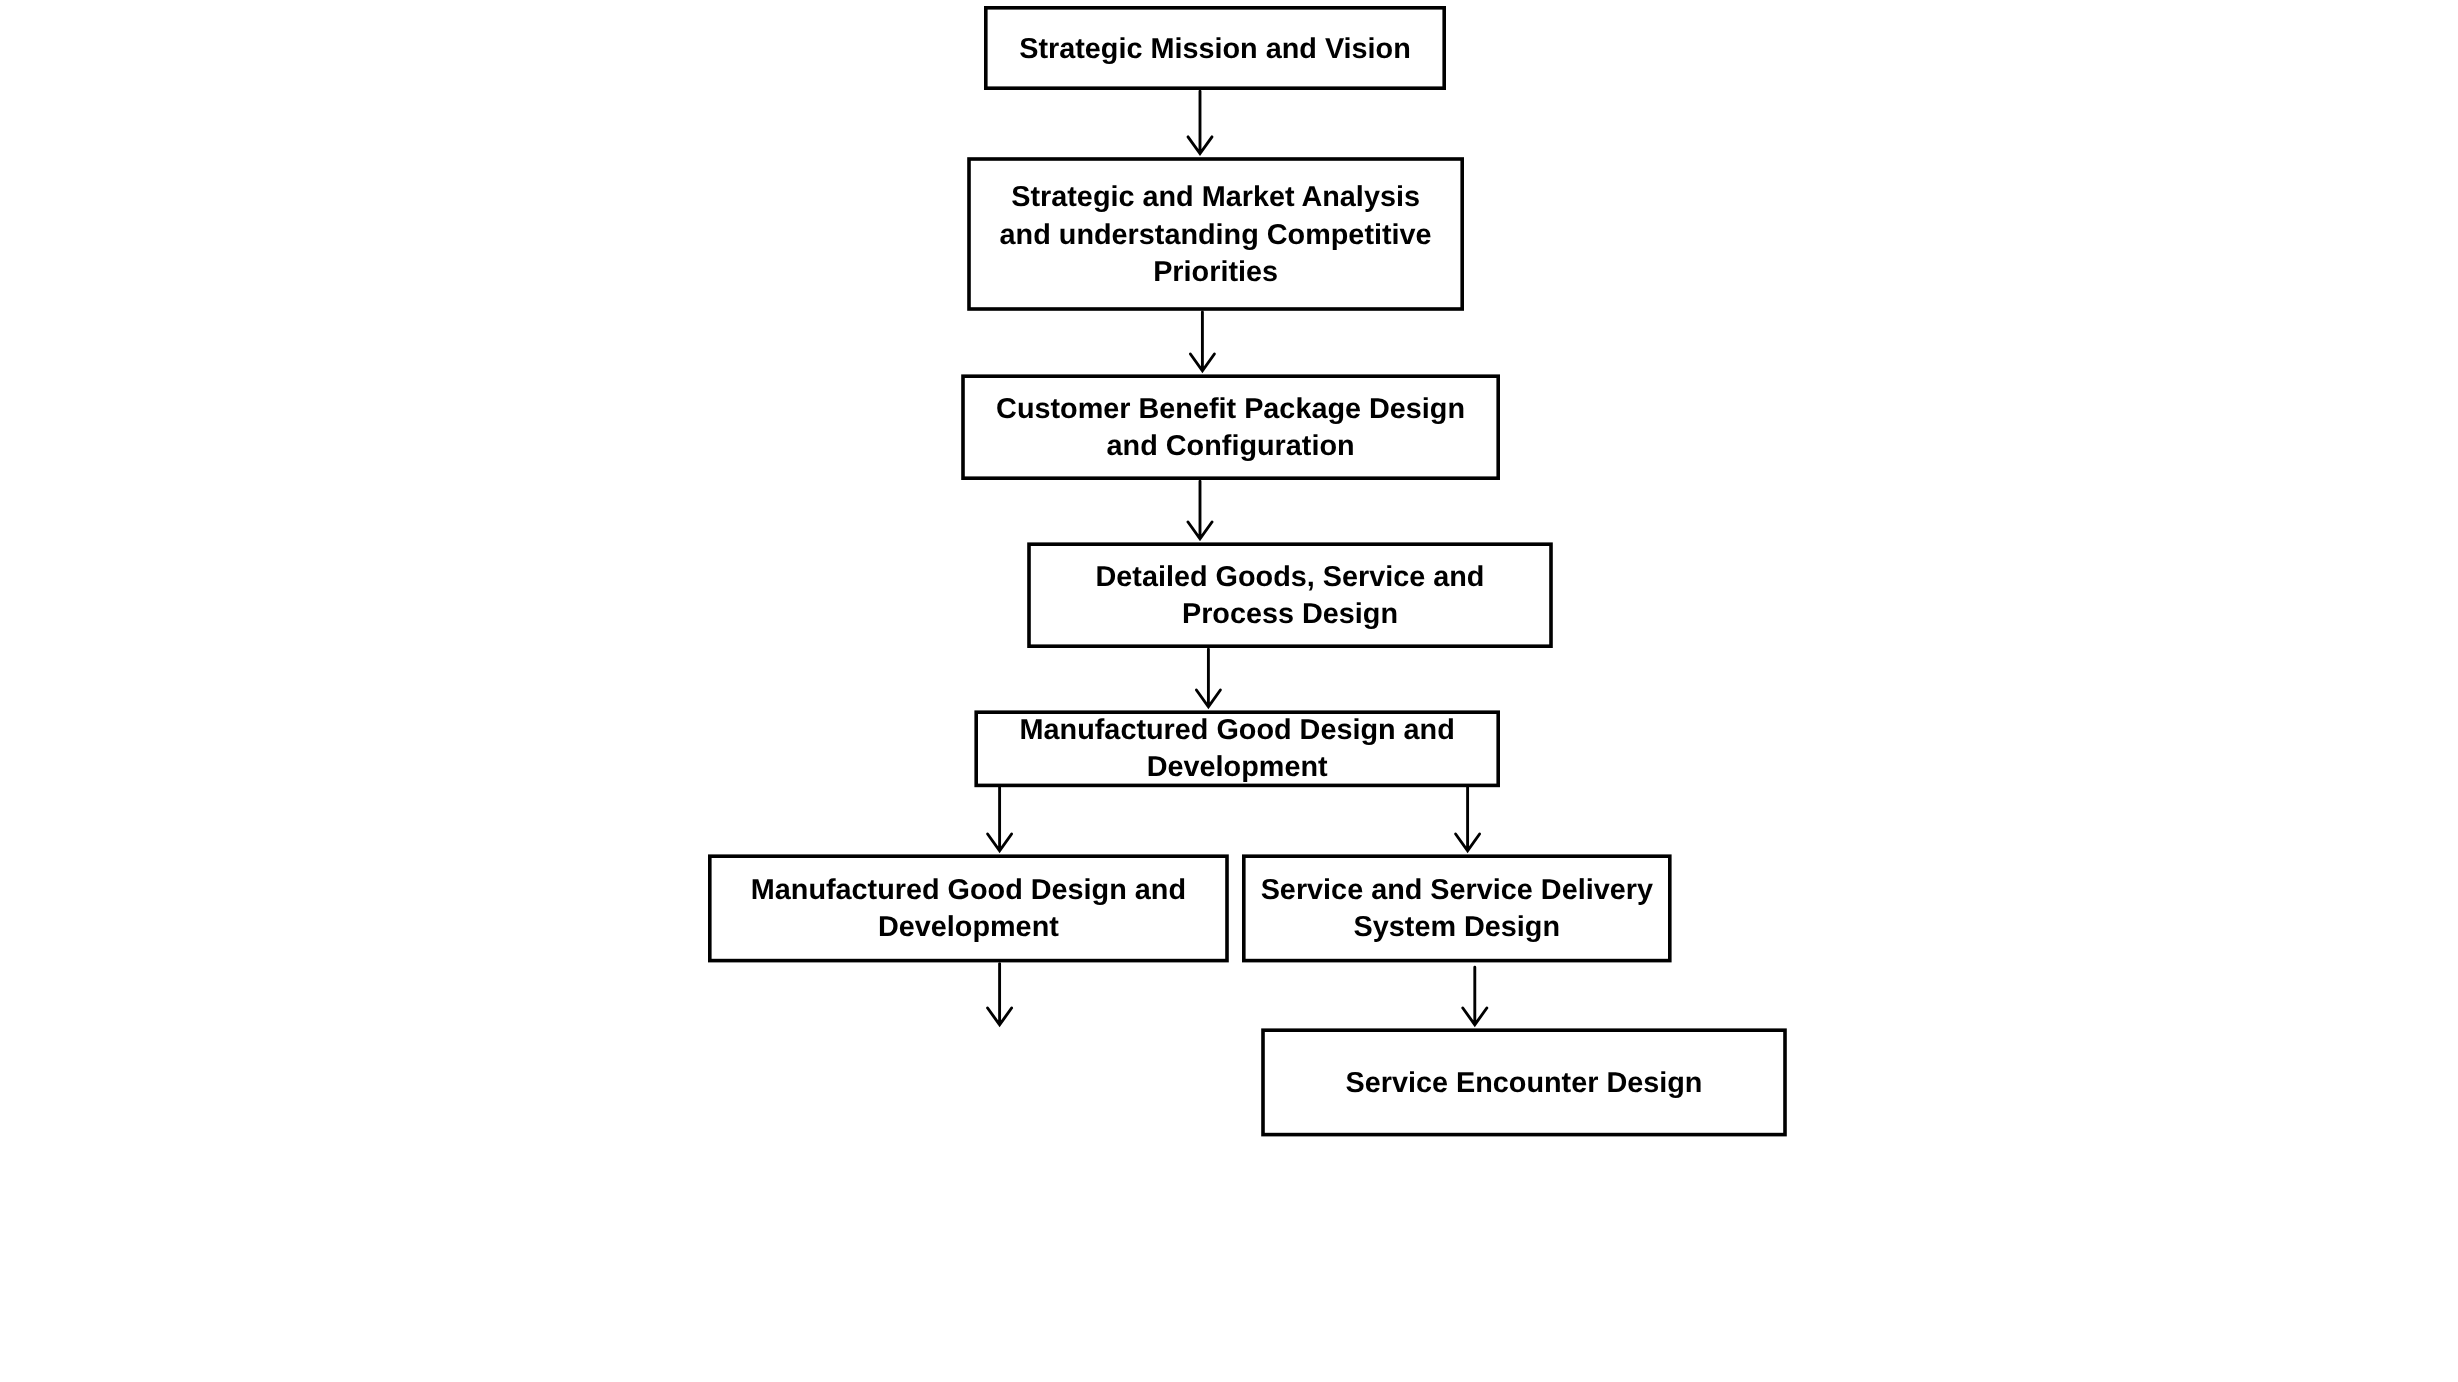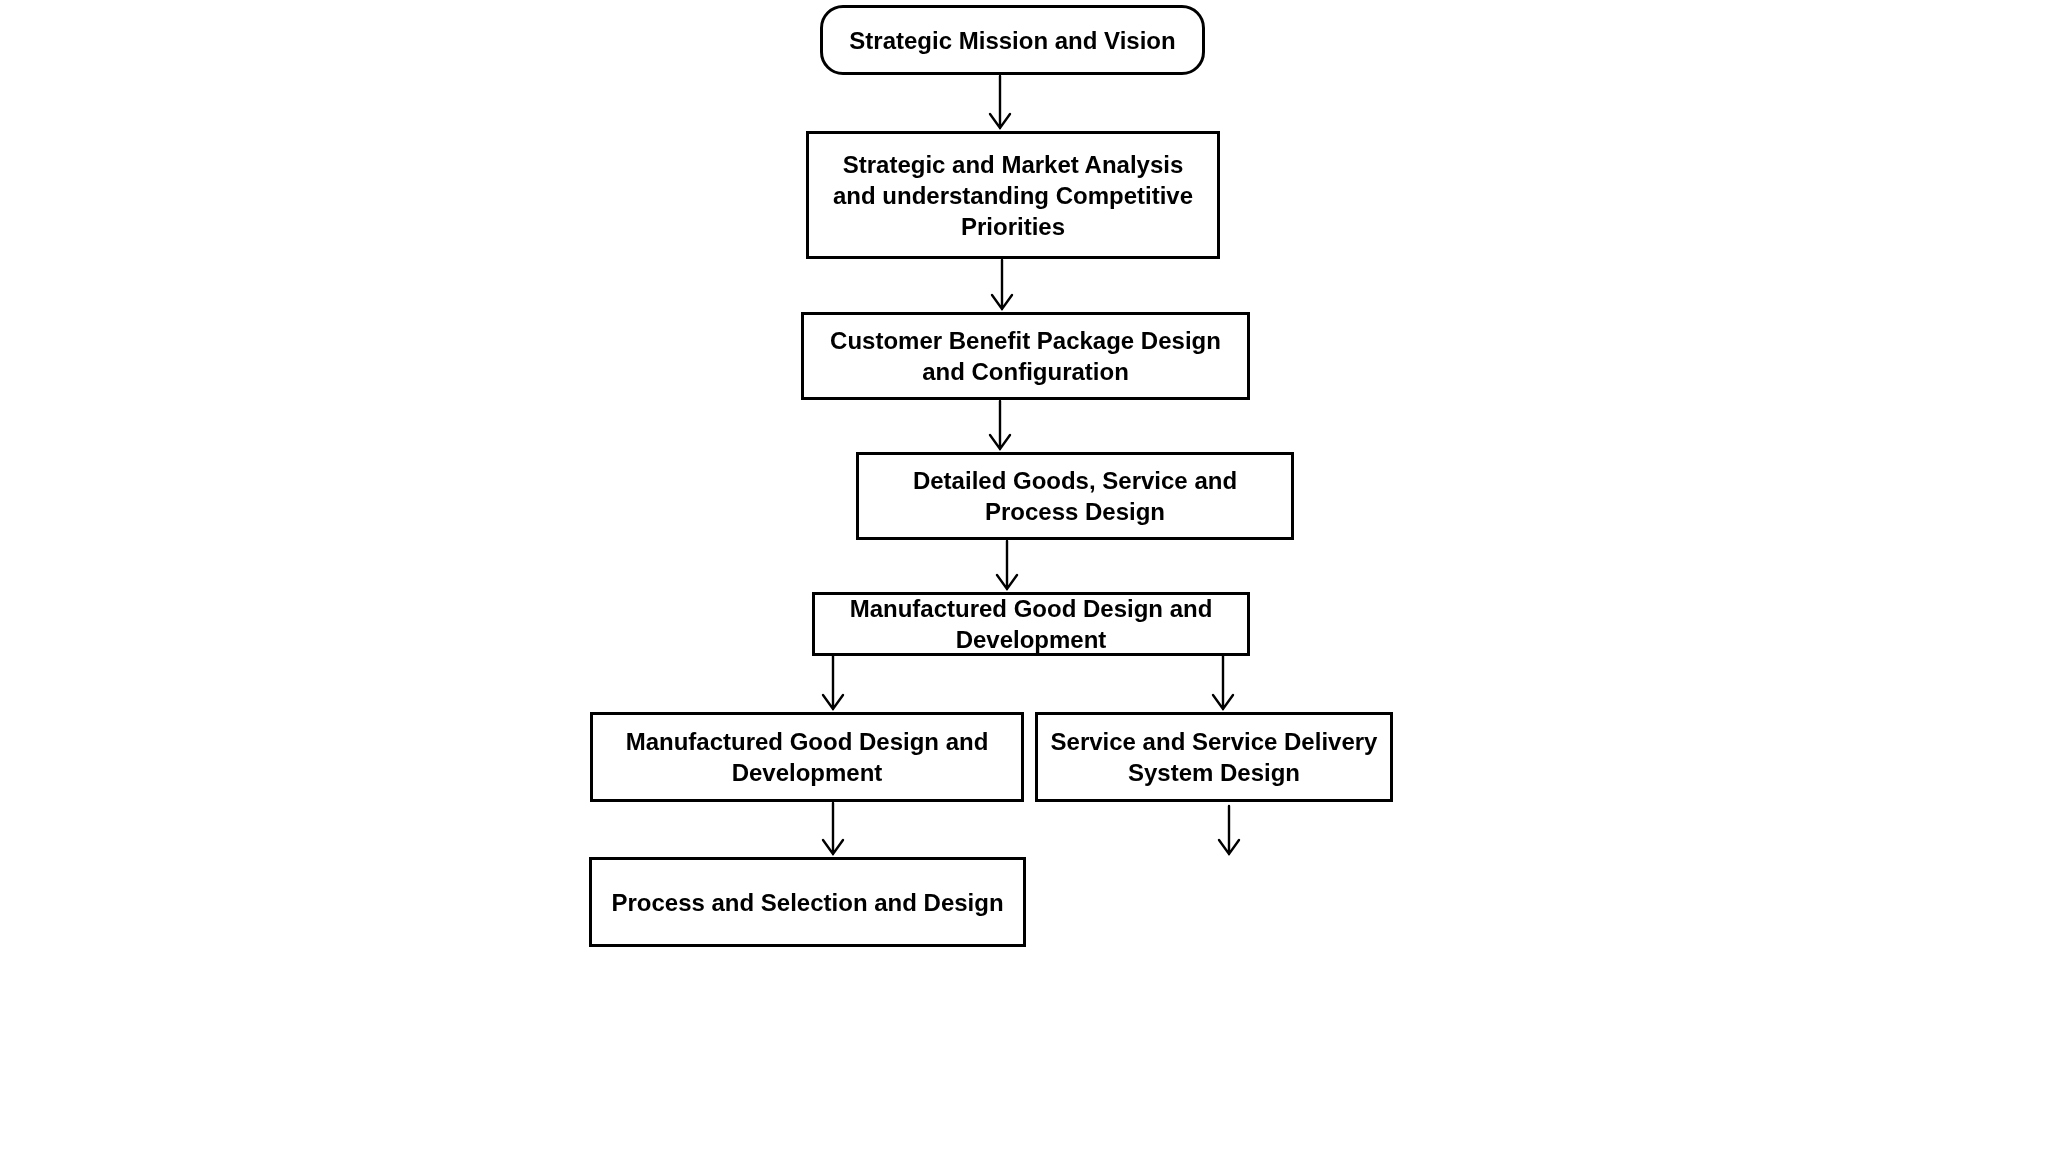--- a/index.html
+++ b/index.html
@@ -25,21 +25,21 @@
     font-size: 24px;
     line-height: 31px;
     text-align: center;
     display: flex;
     align-items: center;
     justify-content: center;
     white-space: pre-line;
     padding: 2px 6px;
   }
   
-  .n1 { left: 820px;  top: 5px;   width: 385px; height: 70px; border-radius: 23px;  }
+  .n1 { left: 820px;  top: 5px;   width: 385px; height: 70px;  }
   .n2 { left: 806px;  top: 131px; width: 414px; height: 128px; }
   .n3 { left: 801px;  top: 312px; width: 449px; height: 88px;  }
   .n4 { left: 856px;  top: 452px; width: 438px; height: 88px;  }
   .n5 { left: 812px;  top: 592px; width: 438px; height: 64px;  }
   .n6 { left: 590px;  top: 712px; width: 434px; height: 90px;  }
   .n7 { left: 1035px; top: 712px; width: 358px; height: 90px;  }
   .n8 { left: 589px;  top: 857px; width: 437px; height: 90px;  }
   .n9 { left: 1051px; top: 857px; width: 438px; height: 90px;  }
   .arrow {
     position: absolute;
@@ -74,21 +74,21 @@
 and understanding Competitive
 Priorities</div>
   <div class="node n4">Detailed Goods, Service and
 Process Design</div>
   <div class="node n5">Manufactured Good Design  and
 Development</div>
   <div class="node n6">Manufactured Good Design  and
 Development</div>
   <div class="node n7">Service and Service Delivery
 System Design</div>
-  <div class="node n8">Process and Selection and Design</div>
+  <div class="node n9">Service Encounter Design</div>
 
   <svg class="arrow a1" width="32" height="54" viewBox="0 0 32 54">
     <path d="M16,0 L16,52 M6,38 L16,52 L26,38"></path>
   </svg>
   <svg class="arrow a2" width="32" height="51" viewBox="0 0 32 51">
     <path d="M16,0 L16,49 M6,35 L16,49 L26,35"></path>
   </svg>
   <svg class="arrow a3" width="32" height="50" viewBox="0 0 32 50">
     <path d="M16,0 L16,48 M6,34 L16,48 L26,34"></path>
   </svg>

